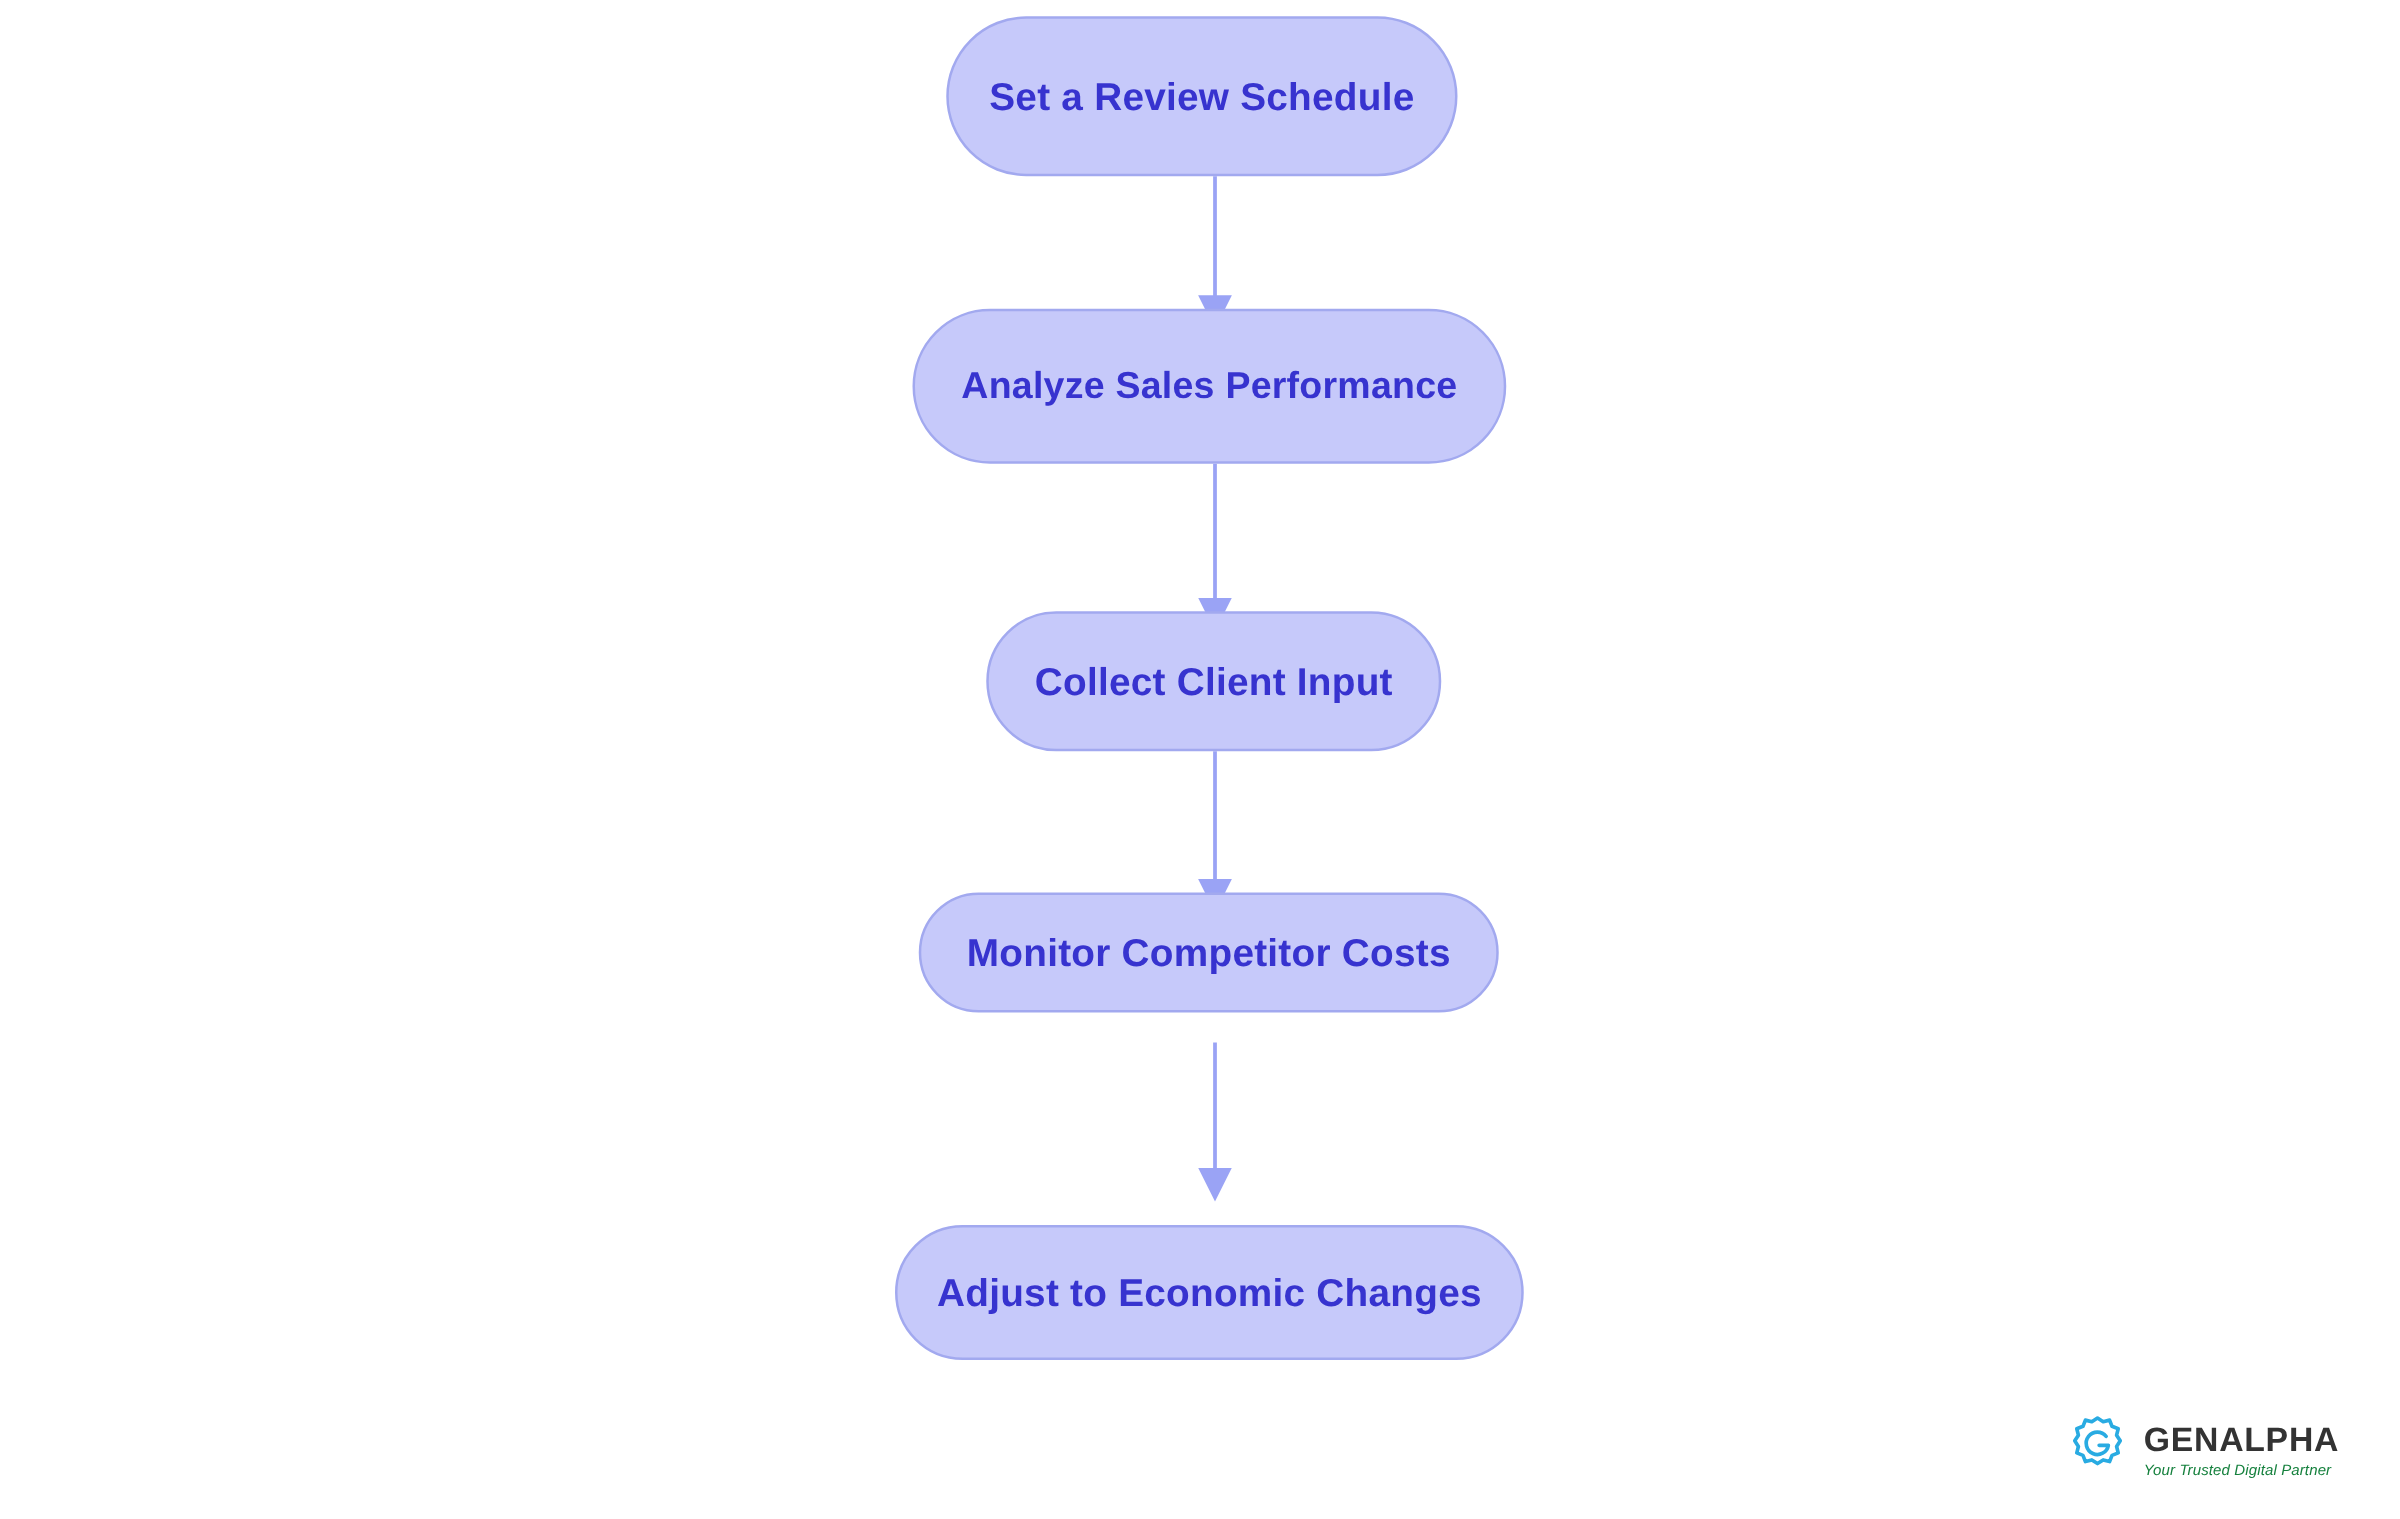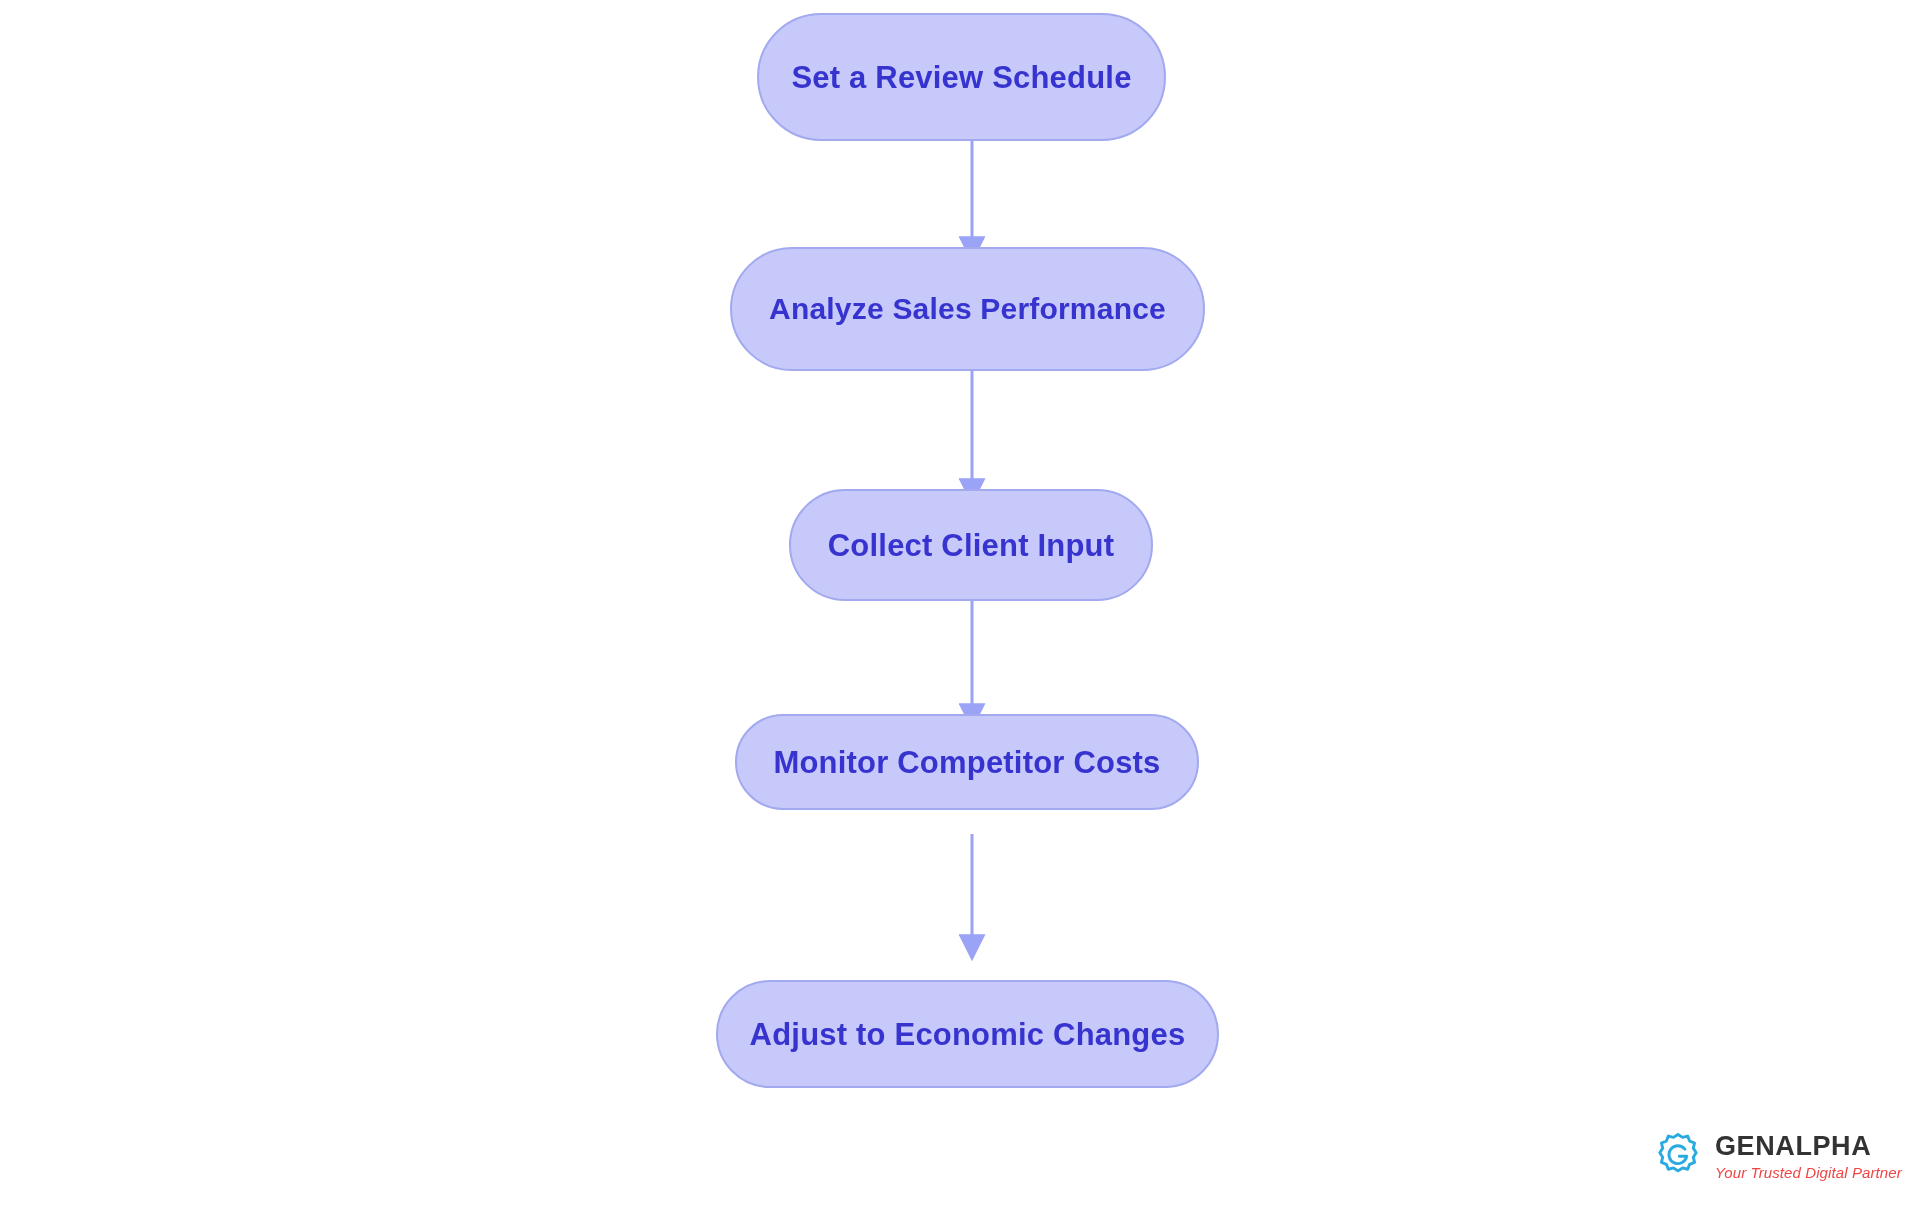--- a/index.html
+++ b/index.html
@@ -60,21 +60,21 @@
     top: 0;
   }
 
   
   #brand-logo {
     position: absolute;
     left: 1652px;
     top: 1130px;
     display: flex;
     flex-direction: row;
-    align-items: center;
+    align-items: flex-end;
     gap: 11px;
   }
   #brand-logo .logo-mark {
     width: 52px;
     height: 52px;
     flex: 0 0 auto;
     display: block;
   }
   #brand-logo .logo-wordmark {
     display: flex;
@@ -86,23 +86,23 @@
     font-family: "Liberation Sans", sans-serif;
     font-weight: bold;
     font-size: 27px;
     letter-spacing: 0.6px;
     color: #333333;
     line-height: 1.05;
   }
   #brand-logo .logo-tagline {
     font-family: "Liberation Sans", sans-serif;
     font-style: italic;
-    font-size: 15px;
+    font-size: 12px;
     letter-spacing: 0.1px;
-    color: #ef4444;
+    color: #15803d;
     margin-top: 4px;
   }
 </style>
 </head>
 <body>
 
 <div id="flowchart-canvas">
 
   <svg class="connector" width="1920" height="1215" viewBox="0 0 1920 1215" aria-hidden="true">
     <defs>

